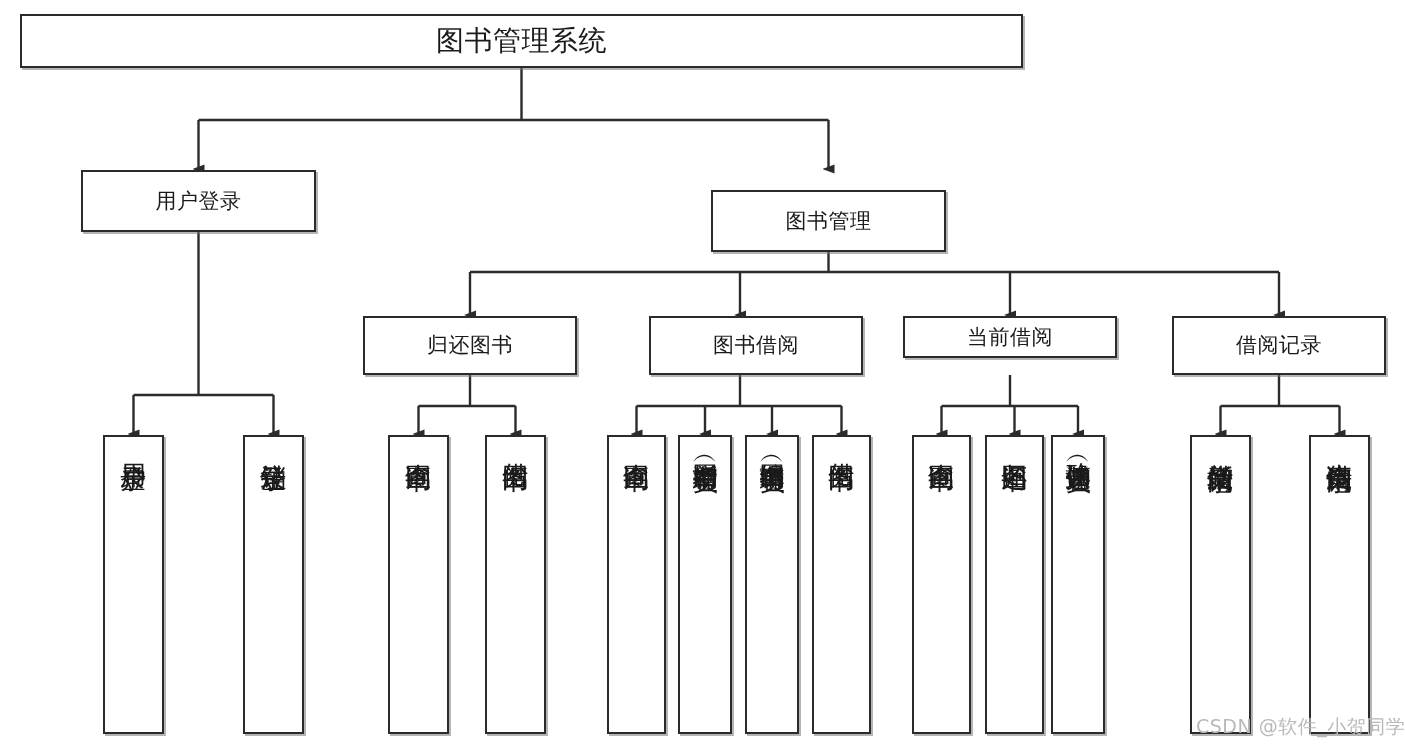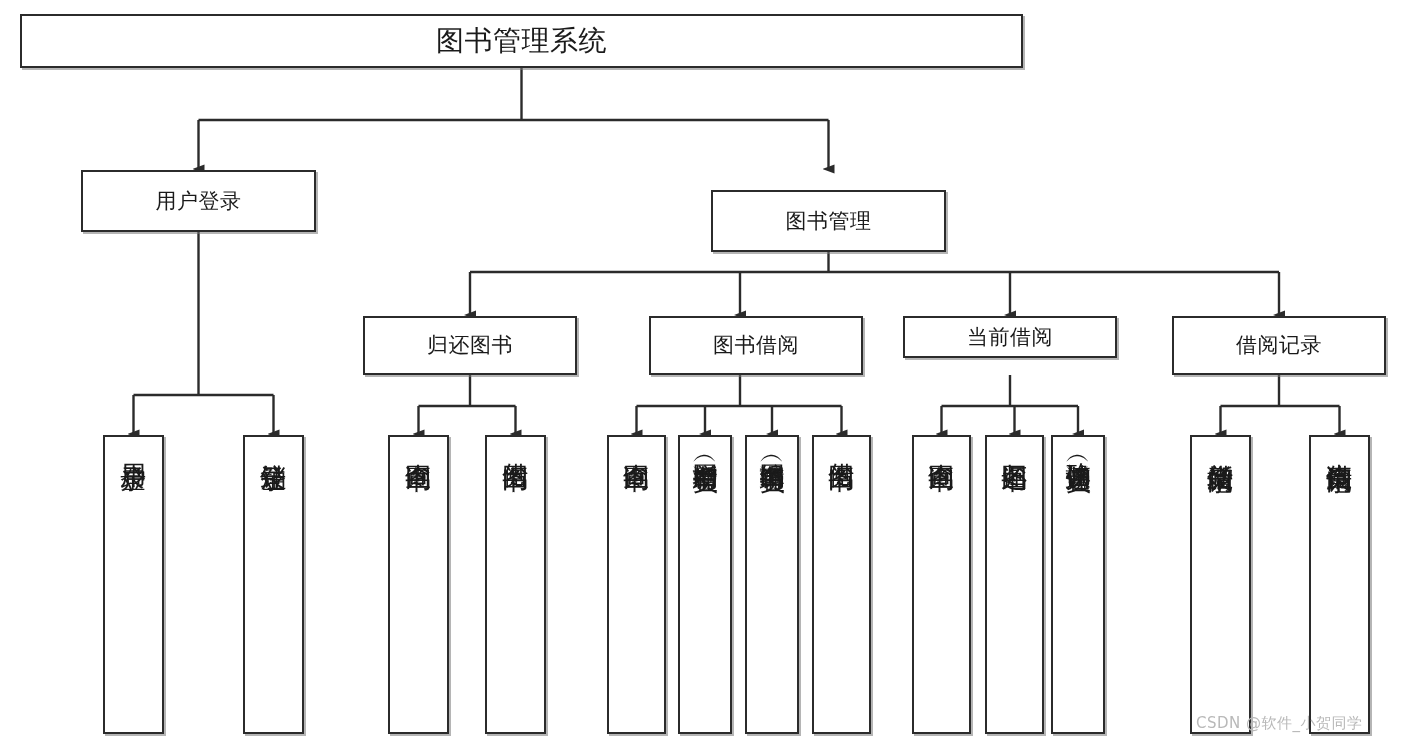--- a/index.html
+++ b/index.html
@@ -59,21 +59,21 @@
     font-size: 26px;
     line-height: 1.02;
     letter-spacing: 1px;
     white-space: nowrap;
   }
   .node.vert.tall .label {
     font-size: 25px;
   }
   .watermark {
     position: absolute;
-    font-size: 15px;
+    font-size: 19px;
     color: #b9b9b9;
     white-space: nowrap;
     letter-spacing: 0.5px;
   }
 </style>
 </head>
 <body>
 
 <div id="canvas">
 

